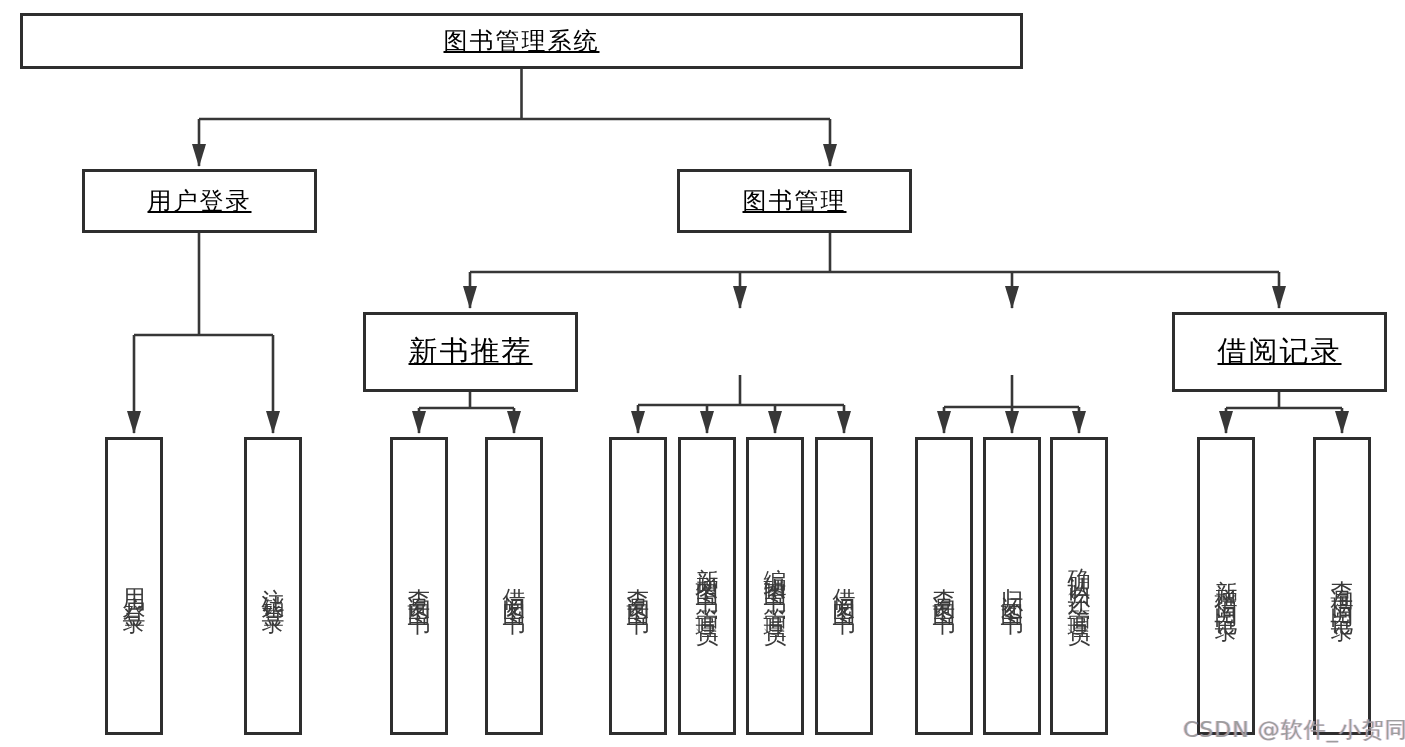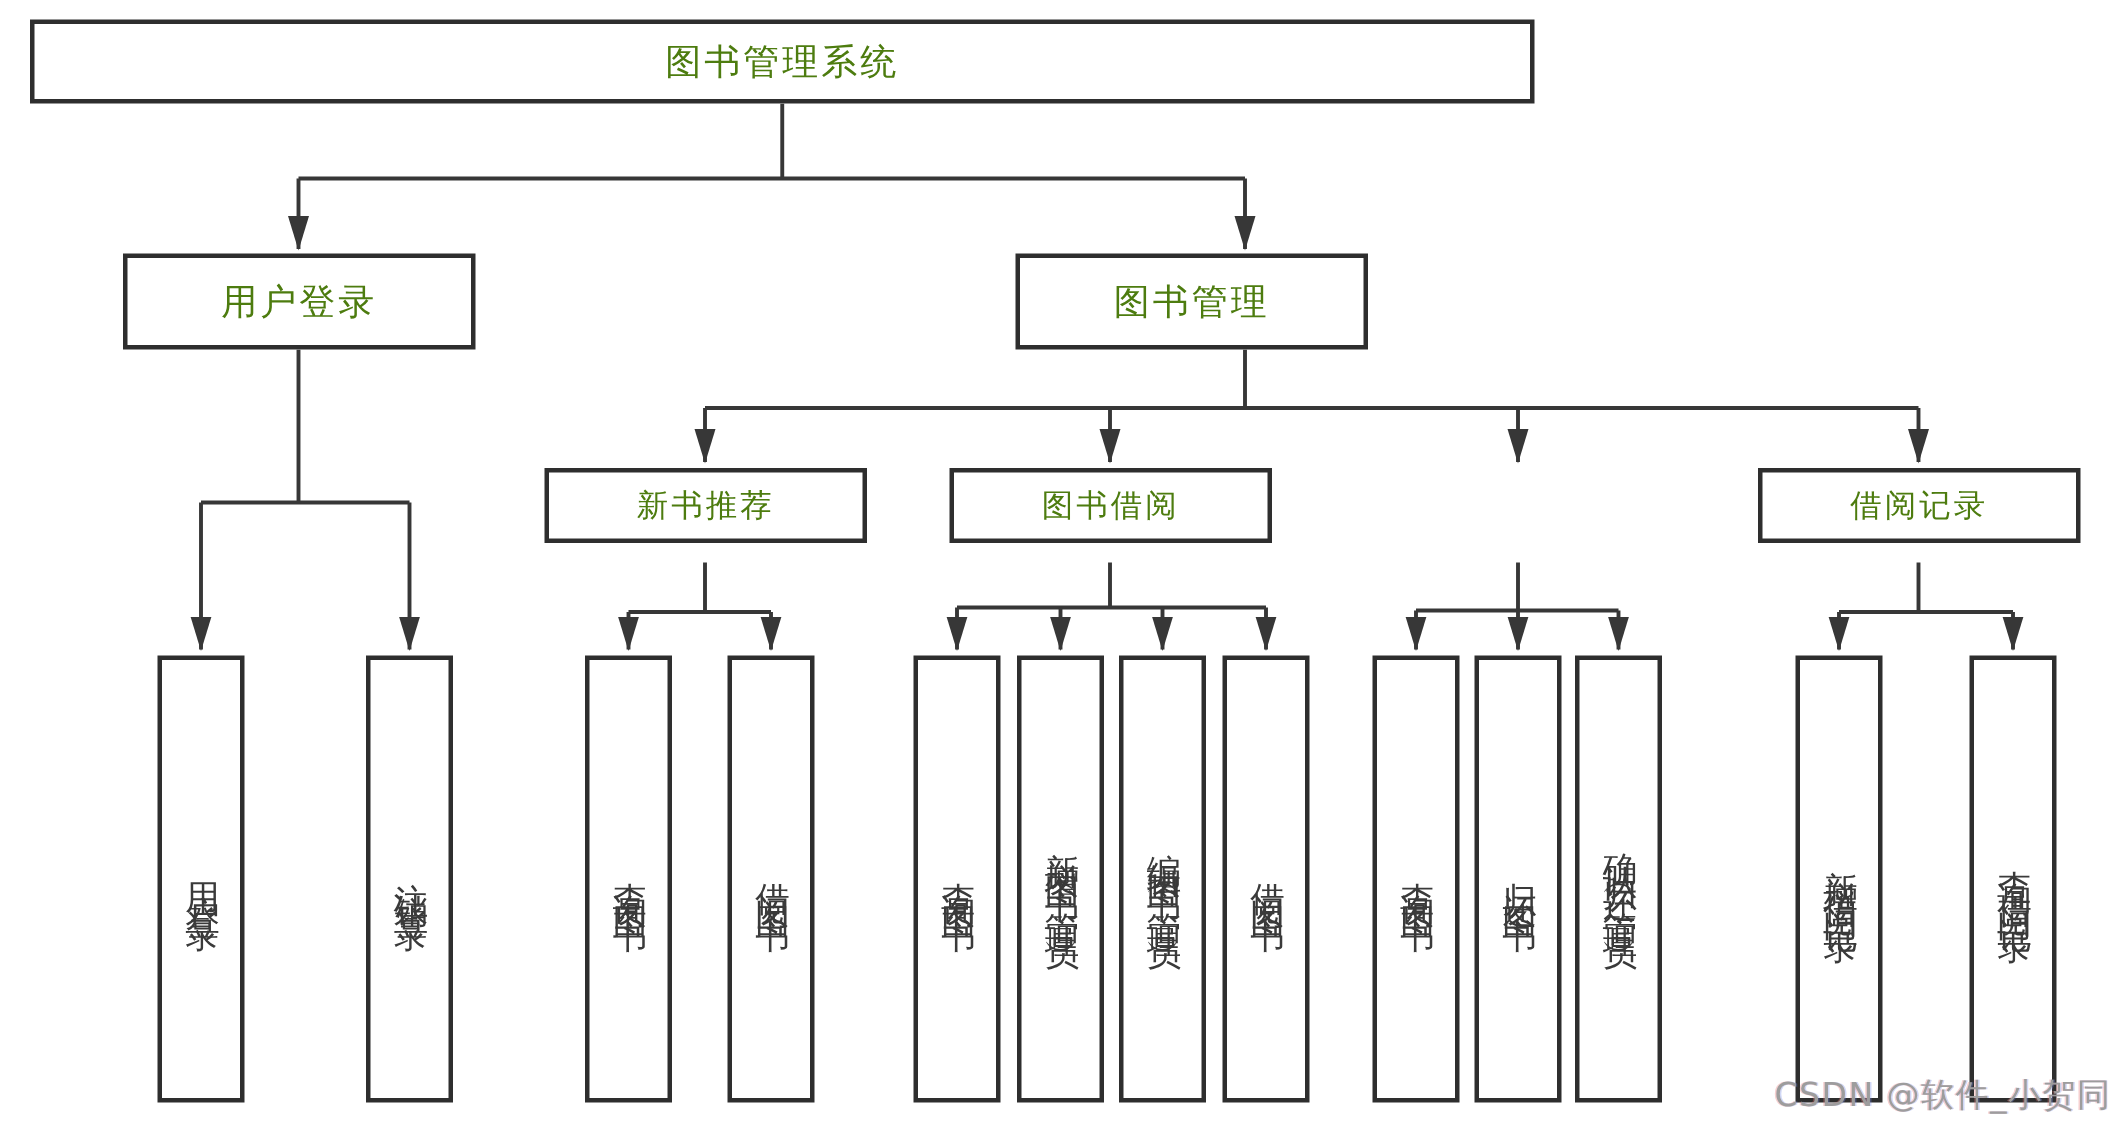--- a/index.html
+++ b/index.html
@@ -15,31 +15,32 @@
     position: absolute;
     left: 0; top: 0;
     width: 1405px; height: 747px;
     pointer-events: none;
   }
   .node {
     position: absolute;
     box-sizing: border-box;
     background: #ffffff;
     border: 3px solid #2e2e2e;
-    color: #4d7c0f;
+    color: #000000;
     display: flex;
     align-items: center;
     justify-content: center;
     font-size: 24px;
     letter-spacing: 2px;
     white-space: nowrap;
+    text-decoration: underline;
   }
   .node.root  { left: 20px;  top: 13px;  width: 1003px; height: 56px; }
   .node.lvl2  { top: 169px; width: 235px; height: 64px; }
-  .node.lvl3  { top: 312px; width: 215px; height: 50px; font-size: 21px; }
+  .node.lvl3  { top: 312px; width: 215px; height: 80px; font-size: 29px; }
   .leaf {
     position: absolute;
     box-sizing: border-box;
     top: 437px;
     width: 58px;
     height: 298px;
     background: #ffffff;
     border: 3px solid #2e2e2e;
     color: #3a3a3a;
     display: flex;
@@ -115,21 +116,20 @@
       <path d="M1342 408 V433" marker-end="url(#arw)"></path>
     </g>
   </svg>
 
   <div class="node root">图书管理系统</div>
 
   <div class="node lvl2" style="left:82px;">用户登录</div>
   <div class="node lvl2" style="left:677px;text-align:right;">图书管理</div>
 
   <div class="node lvl3" style="left:363px;">新书推荐</div>
-  <div class="node lvl3" style="left:633px;">图书借阅</div>
   <div class="node lvl3" style="left:1172px;">借阅记录</div>
 
   <div class="leaf" style="left:105px;">用户登录</div>
   <div class="leaf" style="left:244px;">注销登录</div>
 
   <div class="leaf" style="left:390px;">查询图书</div>
   <div class="leaf" style="left:485px;">借阅图书</div>
 
   <div class="leaf" style="left:609px;">查询图书</div>
   <div class="leaf" style="left:678px;">新增图书（管理员）</div>

